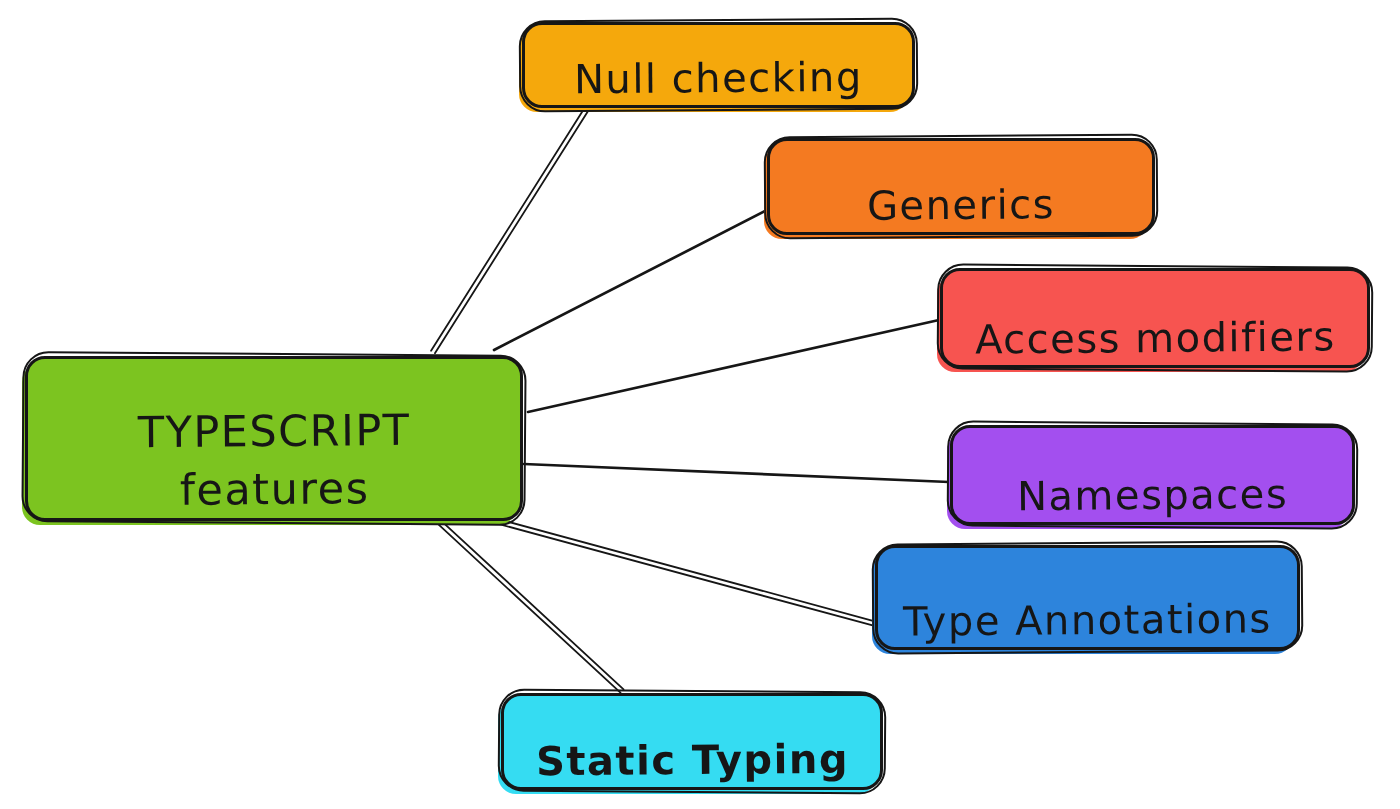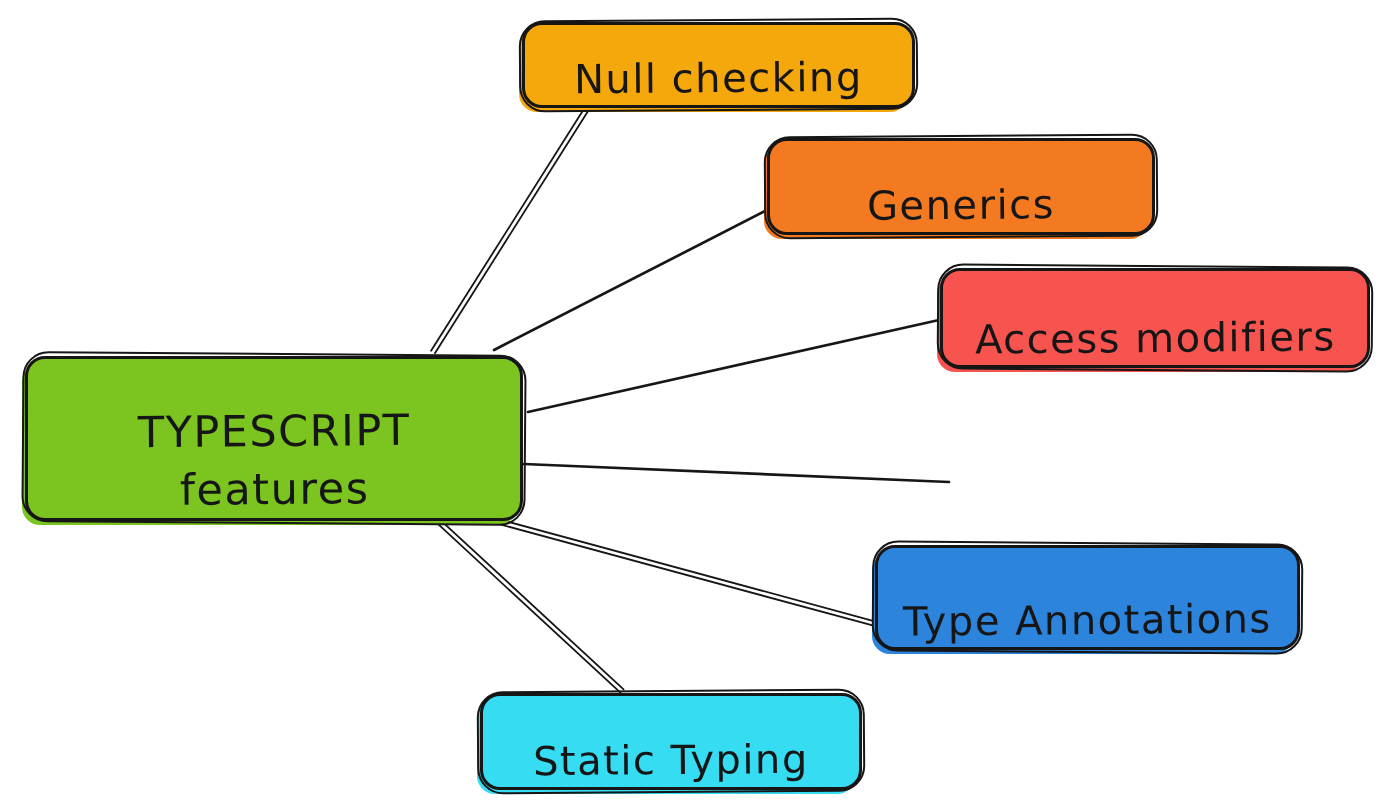--- a/index.html
+++ b/index.html
@@ -60,21 +60,21 @@
     font-size: 43px;
   }
 
   
   .node.root              { left: 25px;  top: 356px; width: 498px; height: 165px; }
   .node.null-checking     { left: 522px; top: 22px;  width: 393px; height: 86px;  }
   .node.generics          { left: 767px; top: 138px; width: 388px; height: 97px;  }
   .node.access-modifiers  { left: 940px; top: 268px; width: 430px; height: 100px; }
   .node.namespaces        { left: 950px; top: 425px; width: 405px; height: 100px; }
   .node.type-annotations  { left: 875px; top: 545px; width: 425px; height: 105px; }
-  .node.static-typing     { left: 480px; top: 693px; width: 382px; height: 97px;  }
+  .node.static-typing     { left: 501px; top: 693px; width: 382px; height: 97px; font-weight: bold;  }
 </style>
 </head>
 <body>
 
 <div class="canvas">
 
   <svg class="edge-layer" viewBox="0 0 1400 809" xmlns="http://www.w3.org/2000/svg">
       <line x1="431.05594840324767" y1="350.7709095276731" x2="584.0559484032477" y2="108.77090952767311" stroke="#161616" stroke-width="1.8" stroke-linecap="round"></line>
       <line x1="434.94405159675233" y1="353.2290904723269" x2="587.9440515967523" y2="111.22909047232689" stroke="#161616" stroke-width="1.8" stroke-linecap="round"></line>
       <line x1="494" y1="350" x2="769" y2="209" stroke="#161616" stroke-width="2.7" stroke-linecap="round"></line>
@@ -96,20 +96,23 @@
   </div>
 
   <div class="node access-modifiers" style="--fill: #F75450;">
     <div class="node-label">Access modifiers</div>
   </div>
 
   <div class="node generics" style="--fill: #F47A21;">
     <div class="node-label">Generics</div>
   </div>
 
+  <div class="node namespaces" style="--fill: #A34FEF;">
+    <div class="node-label">Namespaces</div>
+  </div>
 
   <div class="node type-annotations" style="--fill: #2D84DC;">
     <div class="node-label">Type Annotations</div>
   </div>
 
   <div class="node static-typing" style="--fill: #35DCF2;">
     <div class="node-label">Static Typing</div>
   </div>
 
 </div>

